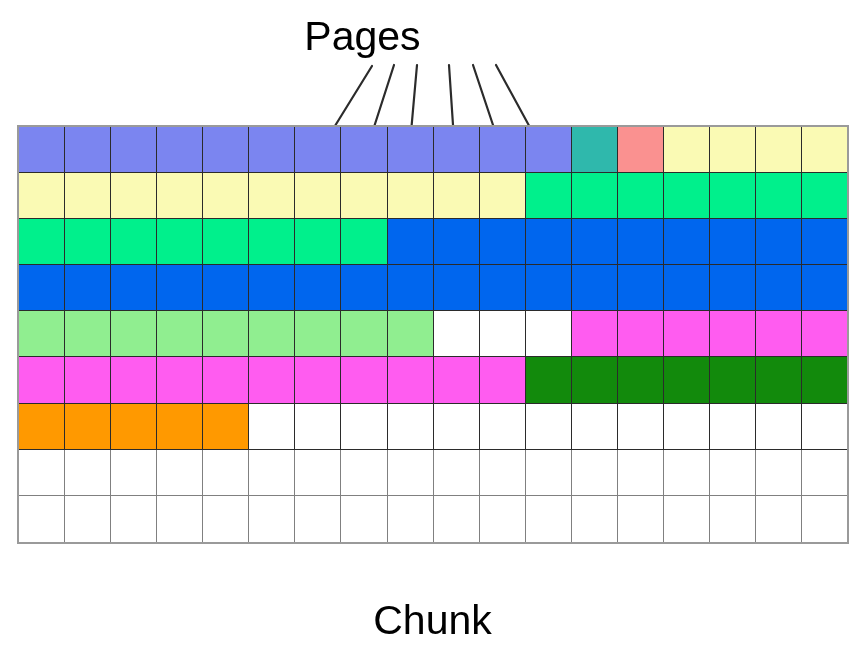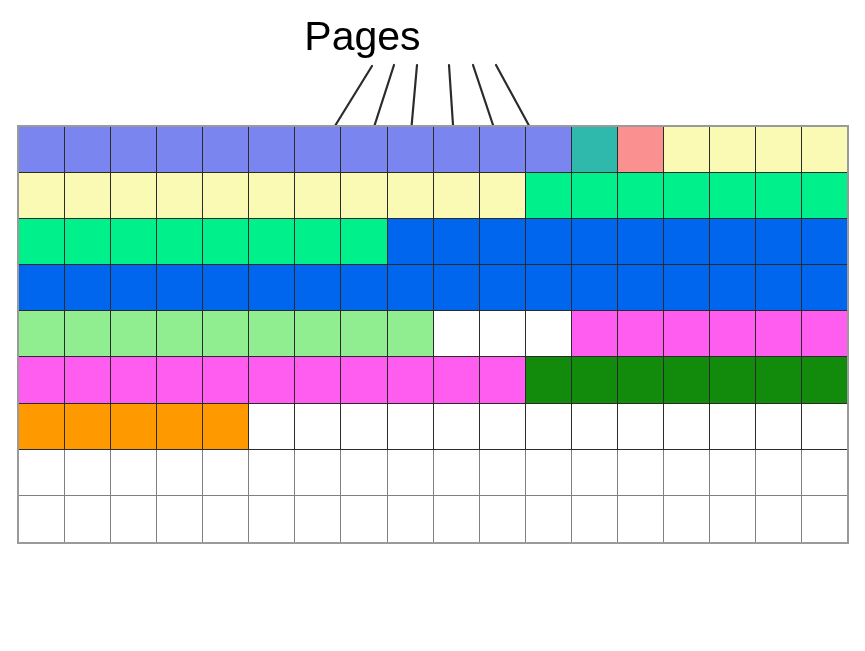--- a/index.html
+++ b/index.html
@@ -273,14 +273,15 @@
         <div class="cell" style="background: rgb(255, 255, 255);"></div>
         <div class="cell" style="background: rgb(255, 255, 255);"></div>
         <div class="cell" style="background: rgb(255, 255, 255);"></div>
         <div class="cell" style="background: rgb(255, 255, 255);"></div>
         <div class="cell" style="background: rgb(255, 255, 255);"></div>
         <div class="cell" style="background: rgb(255, 255, 255);"></div>
         <div class="cell" style="background: rgb(255, 255, 255);"></div>
       </div>
     </div>
 
+  <div class="label" id="chunk-label">Chunk</div>
 
 </div>
 
 </body></html>

